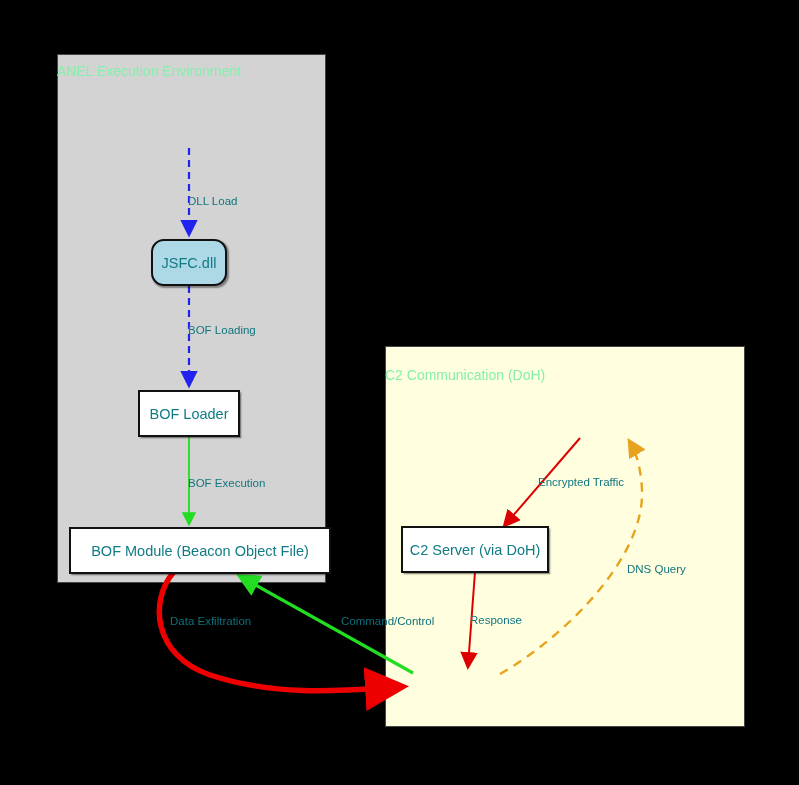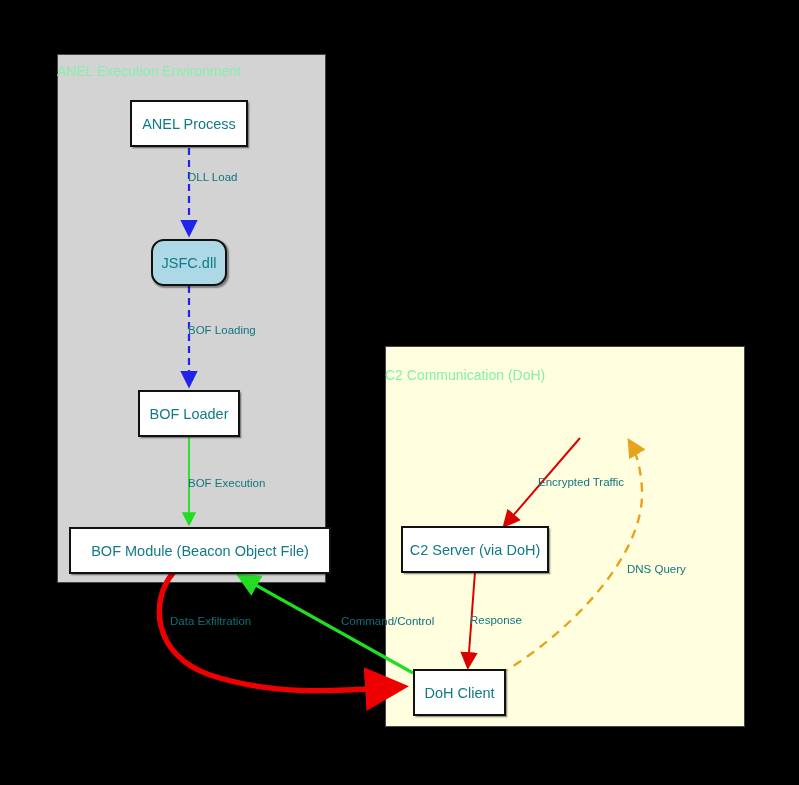--- a/index.html
+++ b/index.html
@@ -127,46 +127,40 @@
 
     <g>
       <line x1="475" y1="572" x2="468" y2="666" stroke="#DD0000" stroke-width="2" marker-end="url(#ah-red-thin)"></line>
     </g>
 
     <g>
       <path d="M500,674 C560,640 645,560 642,490 C641,468 636,452 630,442" fill="none" stroke="#E8A31E" stroke-width="2.4" stroke-dasharray="9,7" marker-end="url(#ah-orange)"></path>
     </g>
   </svg>
 
-  <div class="node" style="left:130px; top:100px; width:118px; height:47px;">
-    <span>ANEL Process</span>
-  </div>
 
   <div class="node dll" style="left:151px; top:239px; width:76px; height:47px;">
     <span>JSFC.dll</span>
   </div>
 
   <div class="node" style="left:138px; top:390px; width:102px; height:47px;">
     <span>BOF Loader</span>
   </div>
 
   <div class="node" style="left:69px; top:527px; width:262px; height:47px;">
     <span>BOF Module (Beacon Object File)</span>
   </div>
 
 
   <div class="node" style="left:401px; top:526px; width:148px; height:47px;">
     <span>C2 Server (via DoH)</span>
   </div>
 
-  <div class="node" style="left:413px; top:669px; width:93px; height:47px;">
-    <span>DoH Client</span>
-  </div>
 
-  <div class="edge-label" style="left:188px; top:172px;text-align:right;">DLL Load</div>
+  <div class="edge-label" style="left:188px; top:196px;text-align:right;">DLL Load</div>
 
   <div class="edge-label" style="left:188px; top:325px;">BOF Loading</div>
 
   <div class="edge-label" style="left:188px; top:478px;">BOF Execution</div>
 
   <div class="edge-label overlap-a" style="left:170px; top:616px;">Data Exfiltration</div>
 
   <div class="edge-label overlap-a" style="left:341px; top:616px;">Command/Control</div>
 
   <div class="edge-label" style="left:627px; top:546px;margin-top:18px;">DNS Query</div>

